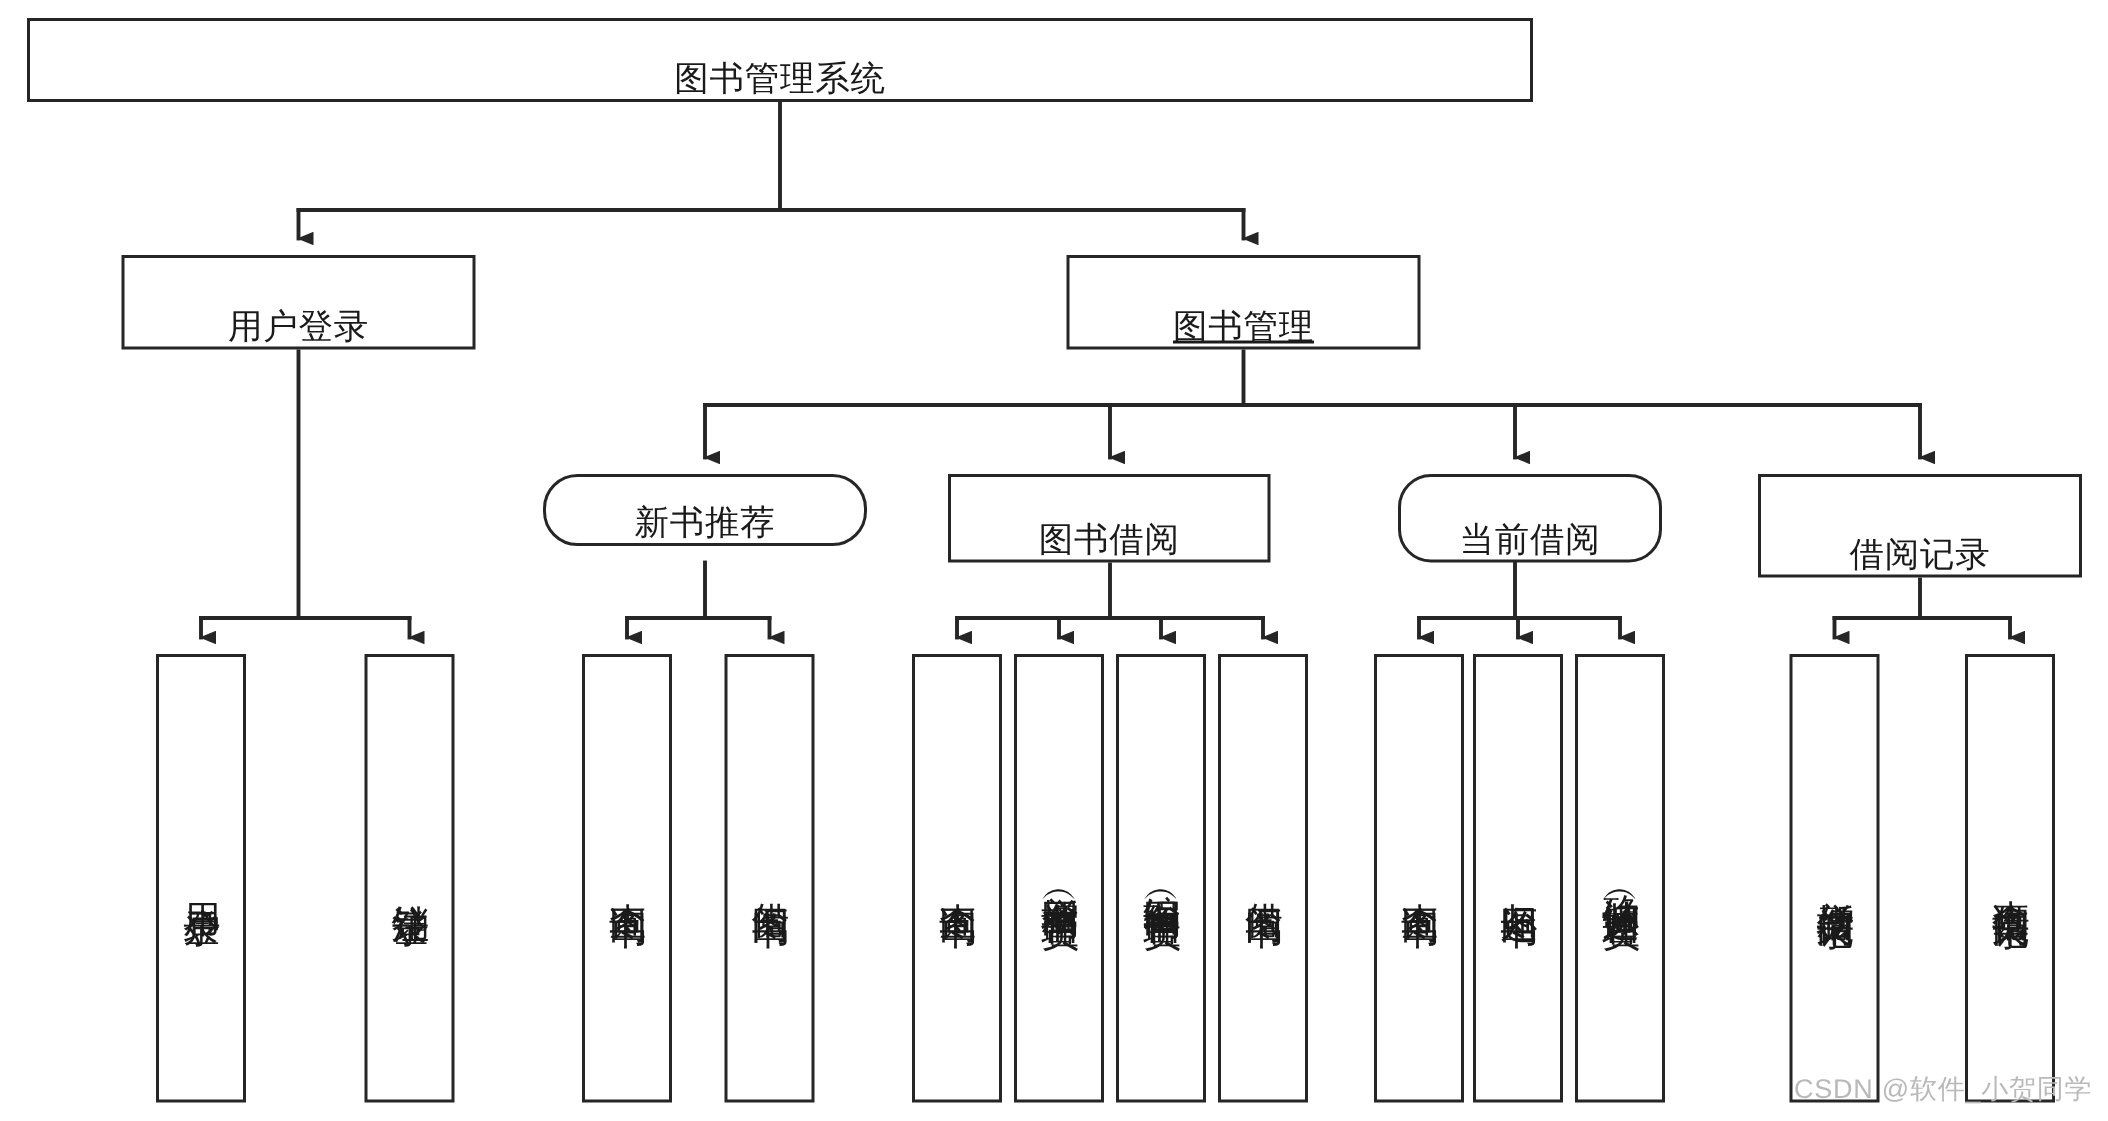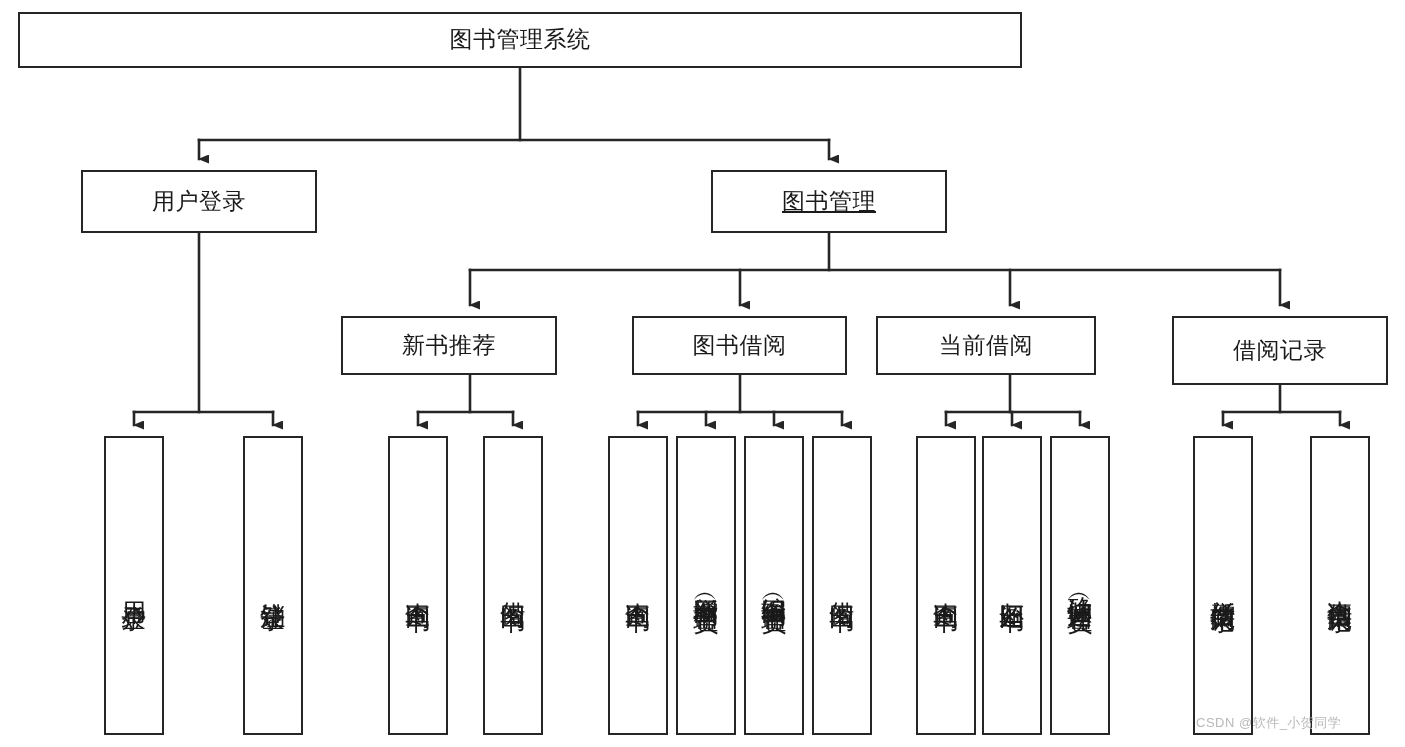--- a/index.html
+++ b/index.html
@@ -28,21 +28,21 @@
     width: 1405px;
     height: 747px;
     pointer-events: none;
   }
   .node {
     position: absolute;
     box-sizing: border-box;
     background: #ffffff;
     border: 2px solid #262626;
     display: flex;
-    align-items: center;
+    align-items: flex-end;
     justify-content: center;
     text-align: center;
     color: #1a1a1a;
   }
   .node-label {
     display: block;
     line-height: 1.18;
     letter-spacing: 0.5px;
   }
   .node.horizontal .node-label {
@@ -58,21 +58,21 @@
     text-orientation: upright;
     font-size: 25px;
     line-height: 1.05;
     letter-spacing: 2px;
     white-space: pre-line;
     max-height: 100%;
   }
   .watermark {
     position: absolute;
     color: #b9b9b9;
-    font-size: 13px;
+    font-size: 18px;
     white-space: nowrap;
     letter-spacing: 0.5px;
     user-select: none;
   }
 </style>
 </head>
 <body>
 
 <div id="diagram-root">
 
@@ -132,27 +132,27 @@
     <span class="node-label">图书管理系统</span>
   </div>
 
   <div class="node horizontal" style="left:81px; top:170px; width:236px; height:63px;">
     <span class="node-label">用户登录</span>
   </div>
   <div class="node horizontal" style="left:711px; top:170px; width:236px; height:63px;text-decoration:underline;">
     <span class="node-label">图书管理</span>
   </div>
 
-  <div class="node horizontal" style="left:341px; top:316px; width:216px; height:59px;">
+  <div class="node horizontal" style="left:362px; top:316px; width:216px; height:48px;border-radius:23px;">
     <span class="node-label">新书推荐</span>
   </div>
   <div class="node horizontal" style="left:632px; top:316px; width:215px; height:59px;">
     <span class="node-label">图书借阅</span>
   </div>
-  <div class="node horizontal" style="left:876px; top:316px; width:220px; height:59px;">
+  <div class="node horizontal" style="left:932px; top:316px; width:176px; height:59px;border-radius:22px;">
     <span class="node-label">当前借阅</span>
   </div>
   <div class="node horizontal" style="left:1172px; top:316px; width:216px; height:69px;">
     <span class="node-label">借阅记录</span>
   </div>
 
   <div class="node vertical" style="left:104px; top:436px; width:60px; height:299px;">
     <span class="node-label">用户登录</span>
   </div>
   <div class="node vertical" style="left:243px; top:436px; width:60px; height:299px;">

